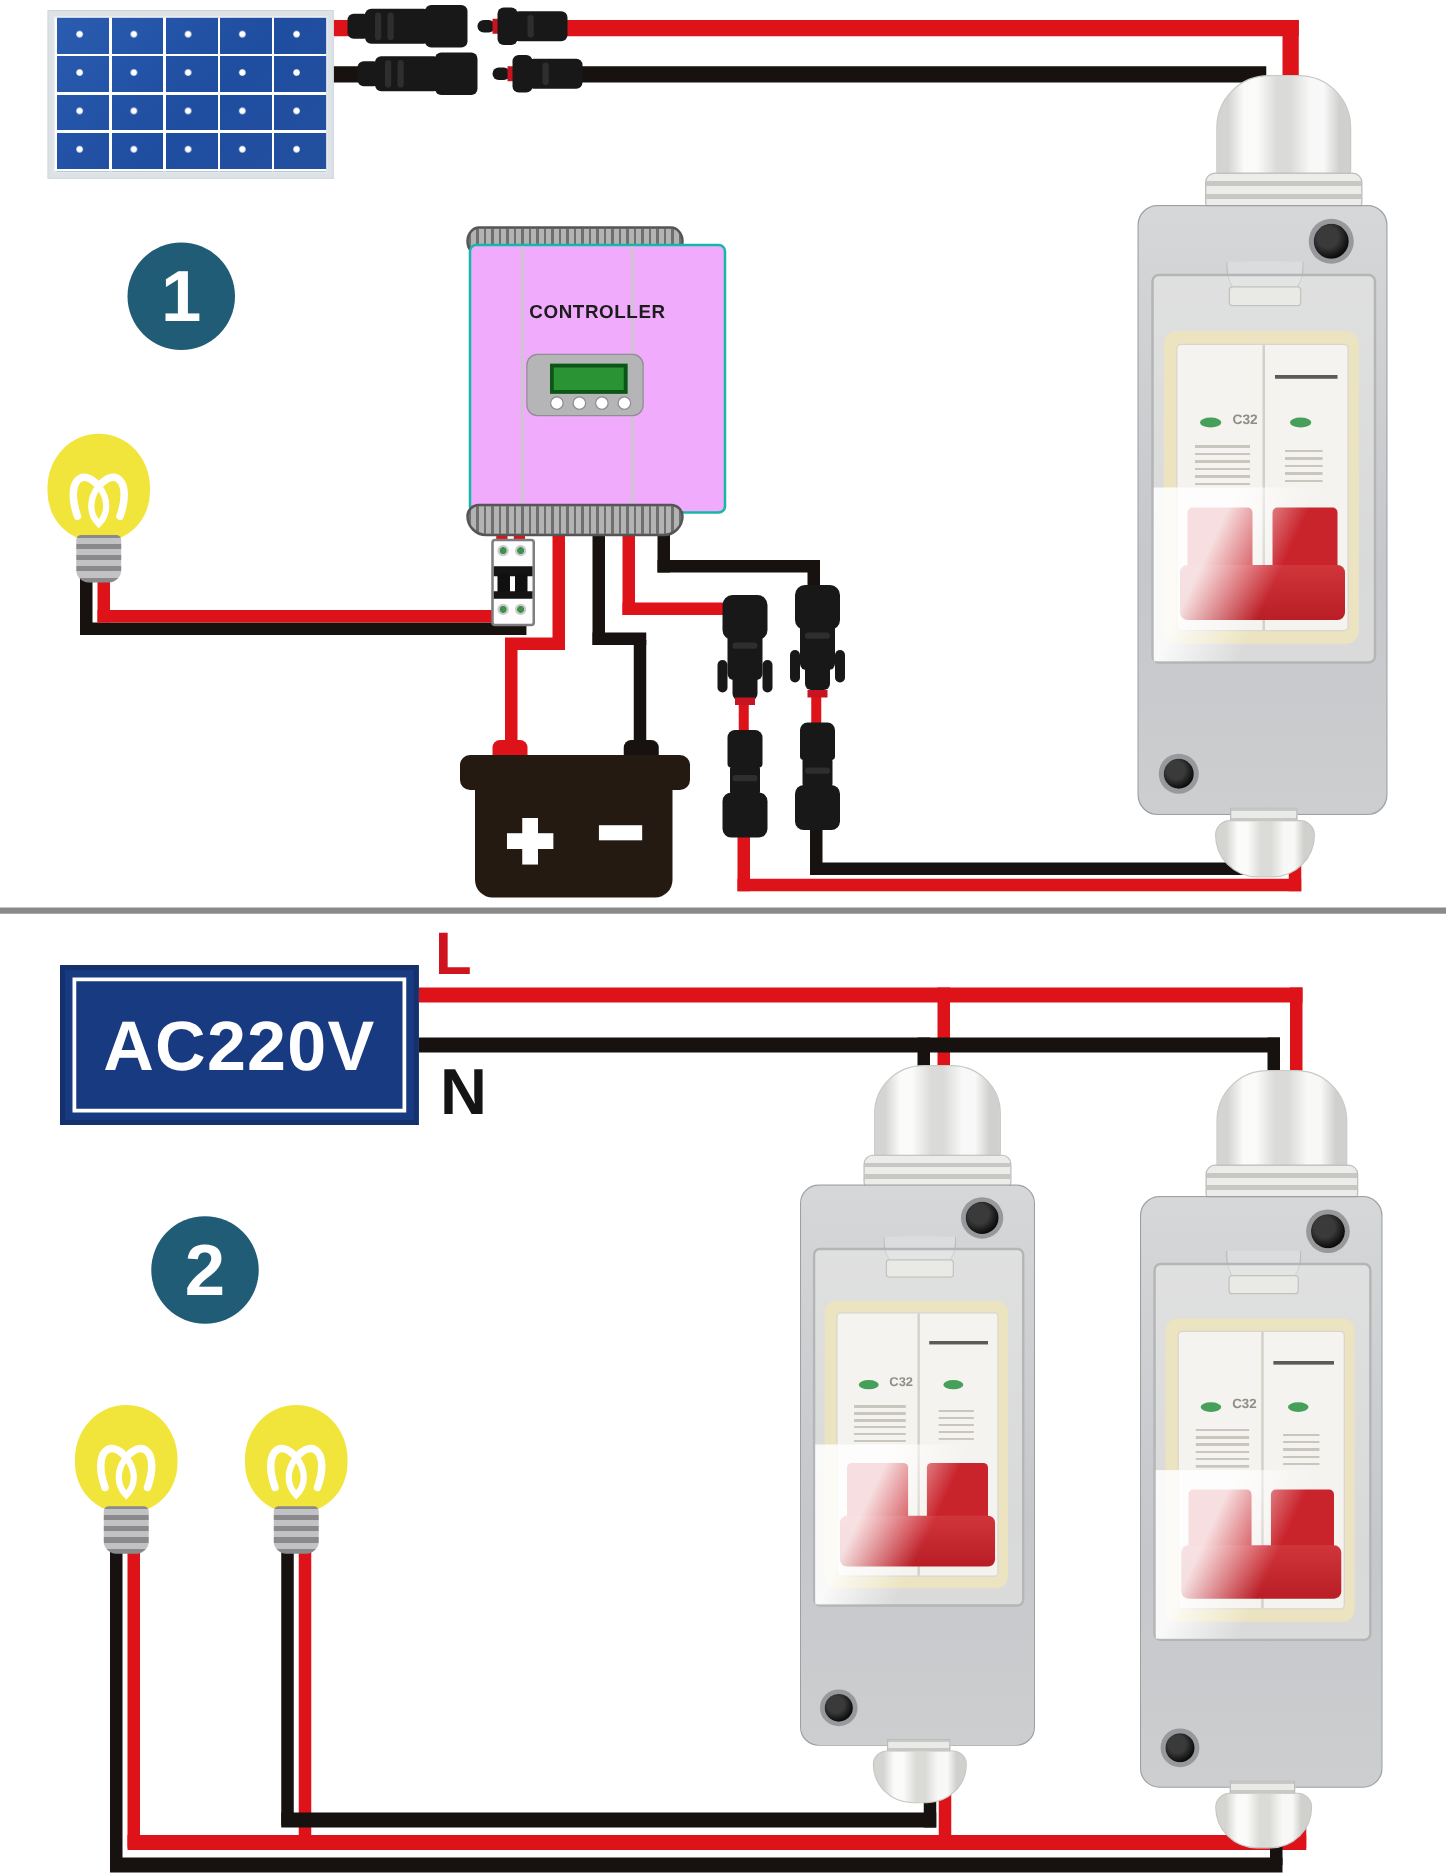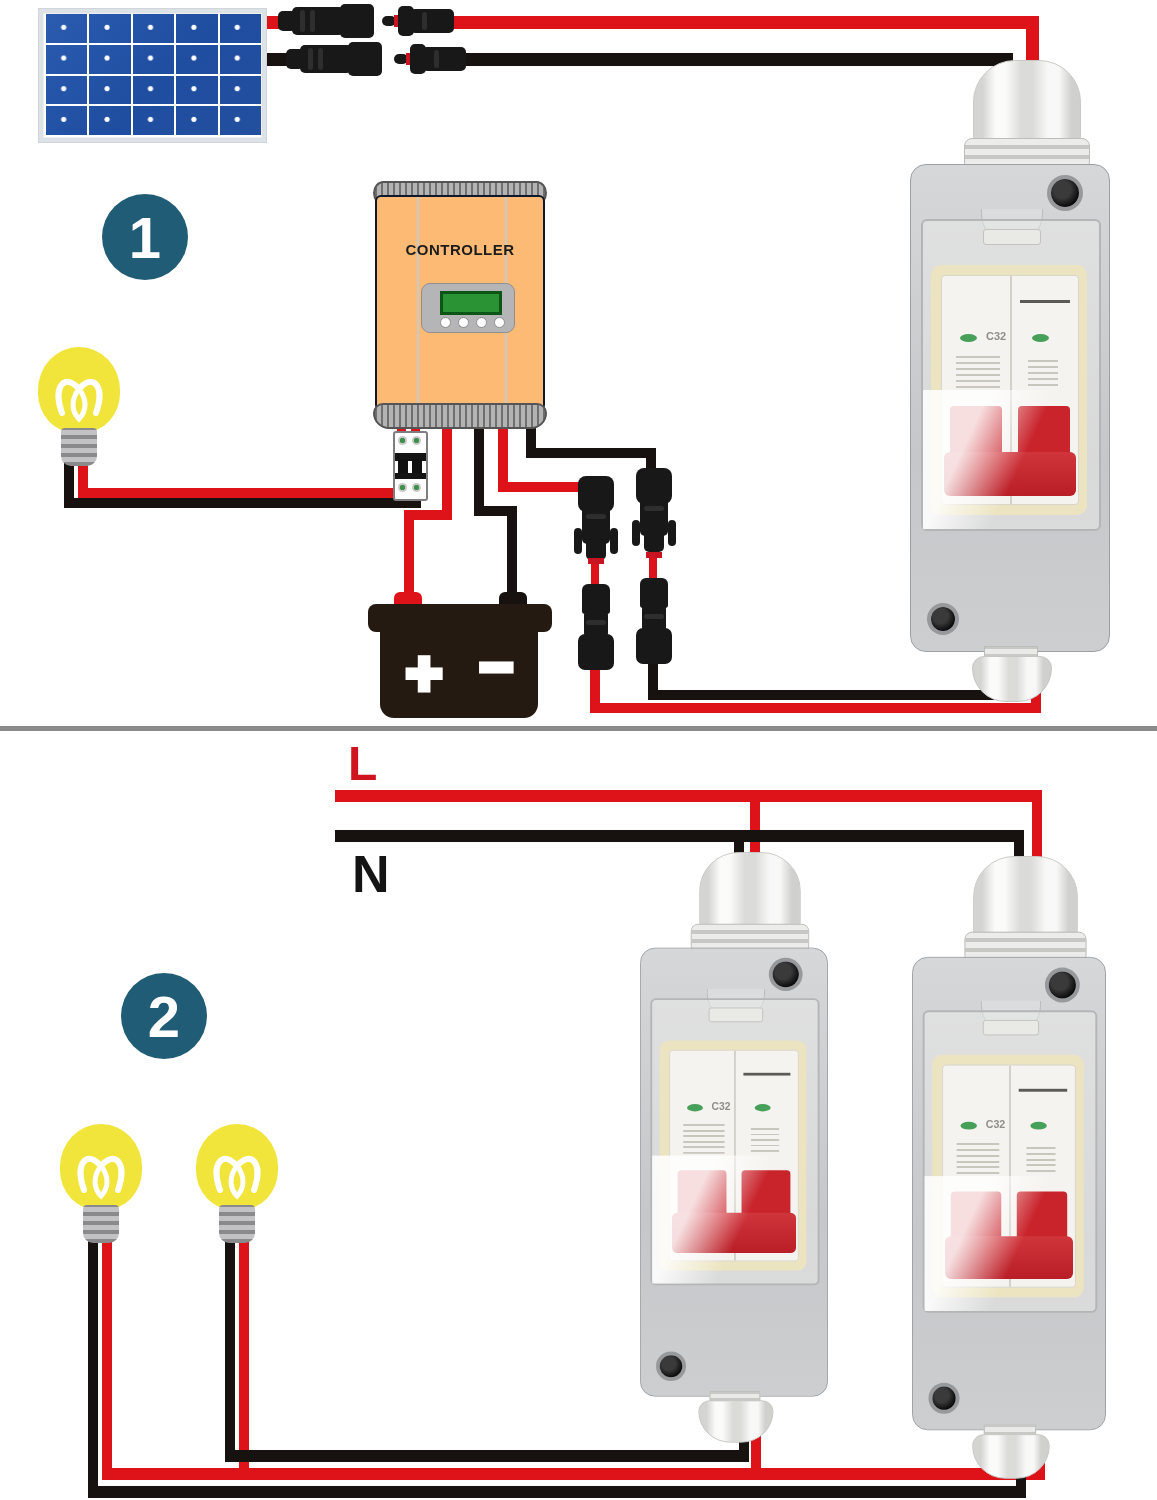--- a/index.html
+++ b/index.html
@@ -26,21 +26,21 @@
          display:flex;align-items:center;justify-content:center;
          font-size:58px;font-weight:bold;}
   
   .bulb-globe{background:#f1e53b;border-radius:50% 50% 46% 46%;}
   .bulb-base{background:linear-gradient(#b9b9bb,#8f8f92);
      border-radius:4px 4px 10px 10px;
      background-image:repeating-linear-gradient(0deg,#8a8a8d 0 4px,#c2c2c4 4px 9px);}
   
   .ctl-cap{background:#9a9a9a;background-image:repeating-linear-gradient(90deg,#6f6f6f 0 2px,#b3b3b3 2px 6px);
            border-radius:12px/14px;border:2px solid #555;}
-  .ctl-body{background:#fdba74;border:2px solid #0f172a;border-radius:6px;}
+  .ctl-body{background:#f0abfc;border:2px solid #14b8a6;border-radius:6px;padding-left:36px;}
   .seam{background:#c9c9c9;width:2px;}
   .ctl-label{font-size:15px;font-weight:bold;letter-spacing:.5px;color:#1c1c1c;}
   .ctl-panel{background:#b5b5b7;border-radius:9px;border:1px solid #8f8f91;}
   .ctl-screen{background:#2a9334;border:3px solid #0c5517;}
   .ctl-btn{width:9px;height:9px;border-radius:50%;background:#fff;border:1px solid #8d8d8f;}
   
   .din{background:#fdfdfd;border:2px solid #7e7e80;border-radius:3px;}
   .din-band{position:absolute;left:0;right:0;background:#141414;}
   .din-screw{position:absolute;width:9px;height:9px;border-radius:50%;
              background:radial-gradient(circle,#3f8f4d 2.5px,#c9c9c9 3px);}
@@ -299,20 +299,25 @@
         </div>
       </div>
       <div class="screw" style="left:20px;top:442px;width:24px;height:24px"></div>
     </div>
     <div class="cb-nk"></div>
     <div class="cb-gb"></div>
   </div>
 
   <div class="abs divider"></div>
 
+  <div class="abs acbox" style="left:48px;top:772px;width:267px;height:108px;box-sizing:content-box">
+    <div class="acinner">
+      <span class="actext">AC220V</span>
+    </div>
+  </div>
   <div class="abs lbl-l" style="left:348px;top:736px">L</div>
   <div class="abs lbl-n" style="left:352px;top:844px">N</div>
 
   <div class="abs badge" style="left:121px;top:973px">
     <span>2</span>
   </div>
 
   <div class="abs" style="left:60px;top:1124px;width:82px;height:122px">
     <div class="bulb-globe abs" style="left:0;top:0;width:82px;height:86px"></div>
     <svg class="filament" width="82" height="86" viewBox="0 0 82 86">

